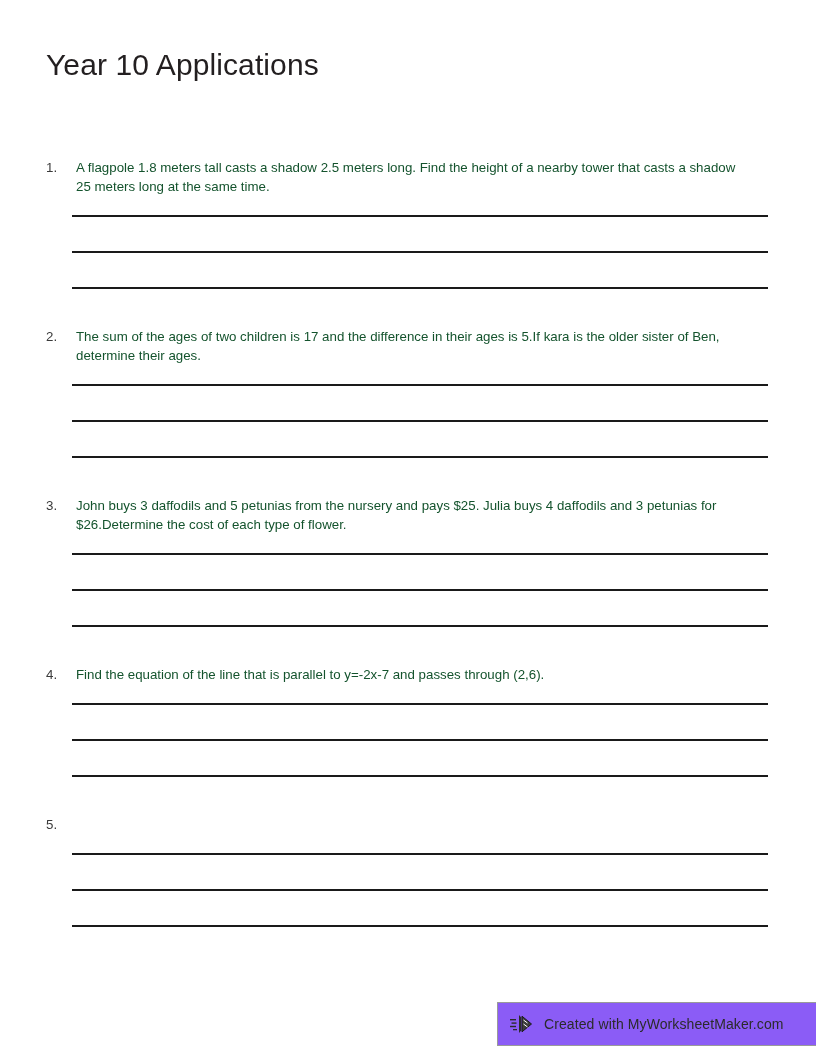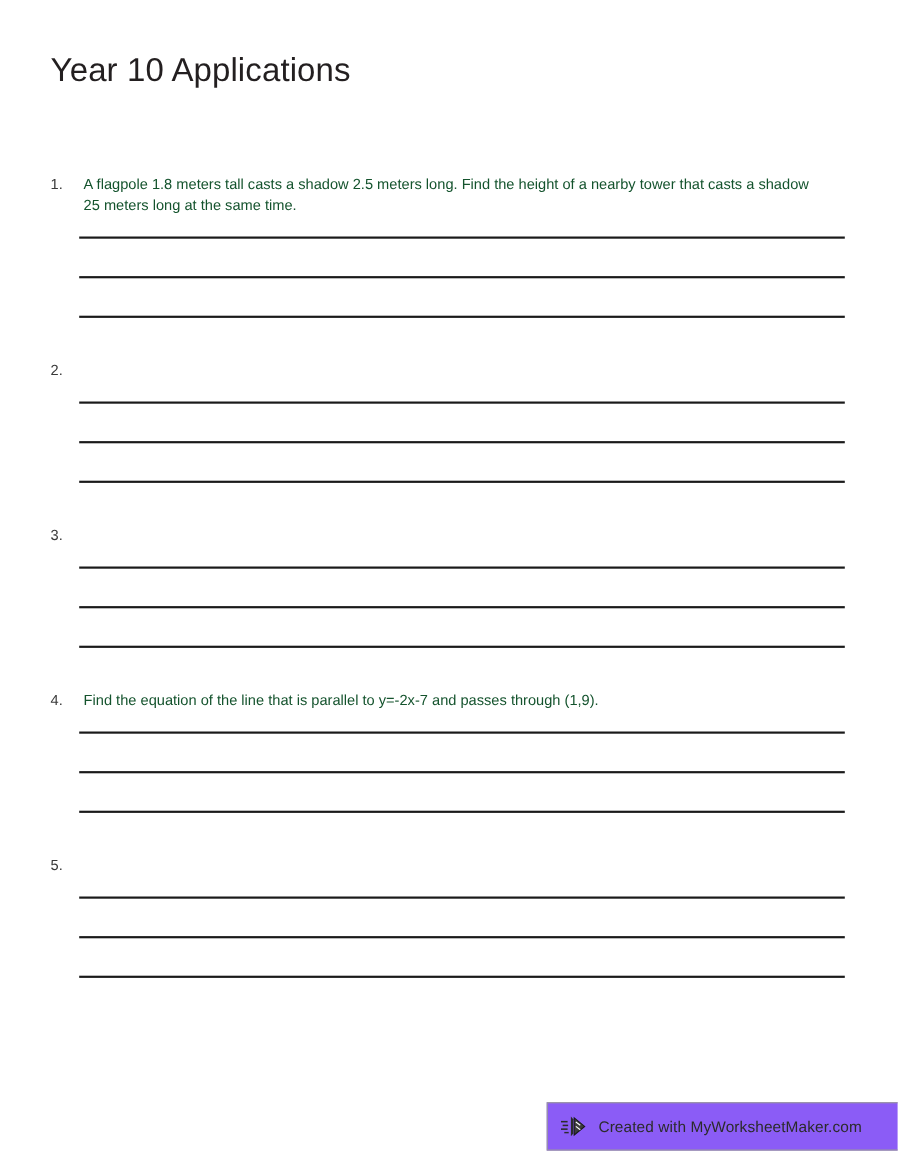--- a/index.html
+++ b/index.html
@@ -120,43 +120,45 @@
         <div class="answer-lines">
           <div class="answer-line"></div>
           <div class="answer-line"></div>
           <div class="answer-line"></div>
         </div>
       </div>
       <div class="block-gap"></div>
       <div class="question-block">
         <div class="question-row">
           <div class="question-number">2.</div>
+          <div class="question-text">The sum of the ages of two children is 17 and the difference in their ages is 5.If kara is the older sister of Ben, determine their ages.</div>
         </div>
         <div class="answer-lines">
           <div class="answer-line"></div>
           <div class="answer-line"></div>
           <div class="answer-line"></div>
         </div>
       </div>
       <div class="block-gap"></div>
       <div class="question-block">
         <div class="question-row">
           <div class="question-number">3.</div>
+          <div class="question-text">John buys 3 daffodils and 5 petunias from the nursery and pays $25. Julia buys 4 daffodils and 3 petunias for $26.Determine the cost of each type of flower.</div>
         </div>
         <div class="answer-lines">
           <div class="answer-line"></div>
           <div class="answer-line"></div>
           <div class="answer-line"></div>
         </div>
       </div>
       <div class="block-gap"></div>
       <div class="question-block">
         <div class="question-row">
           <div class="question-number">4.</div>
-          <div class="question-text">Find the equation of the line that is parallel to y=-2x-7 and passes through (1,9).</div>
+          <div class="question-text">Find the equation of the line that is parallel to y=-2x-7 and passes through (2,6).</div>
         </div>
         <div class="answer-lines">
           <div class="answer-line"></div>
           <div class="answer-line"></div>
           <div class="answer-line"></div>
         </div>
       </div>
       <div class="block-gap"></div>
       <div class="question-block">
         <div class="question-row">

